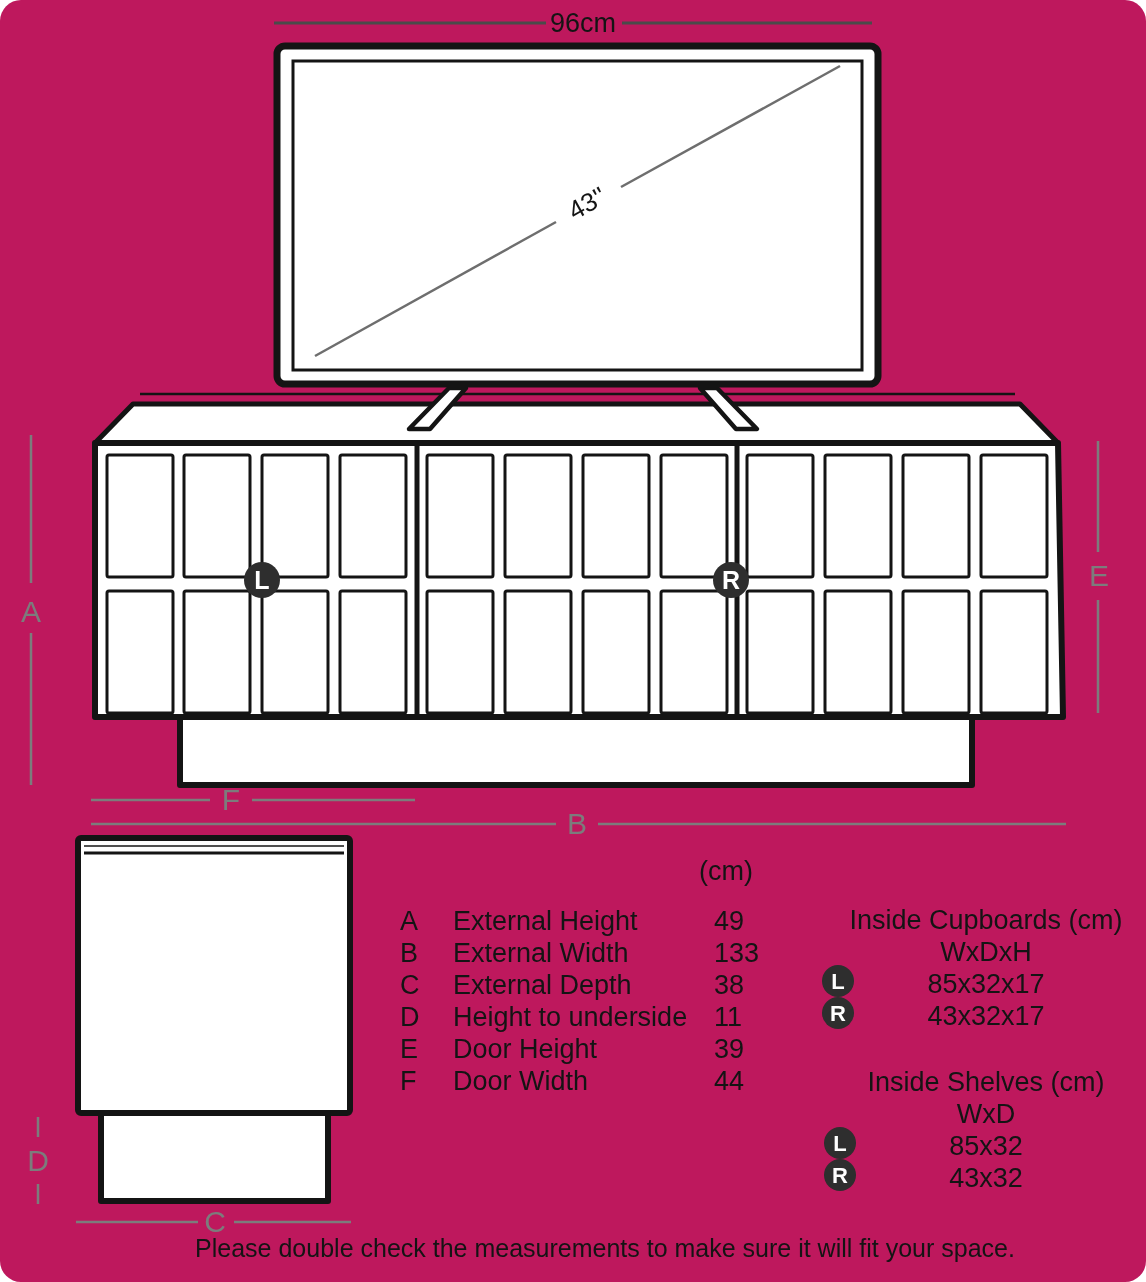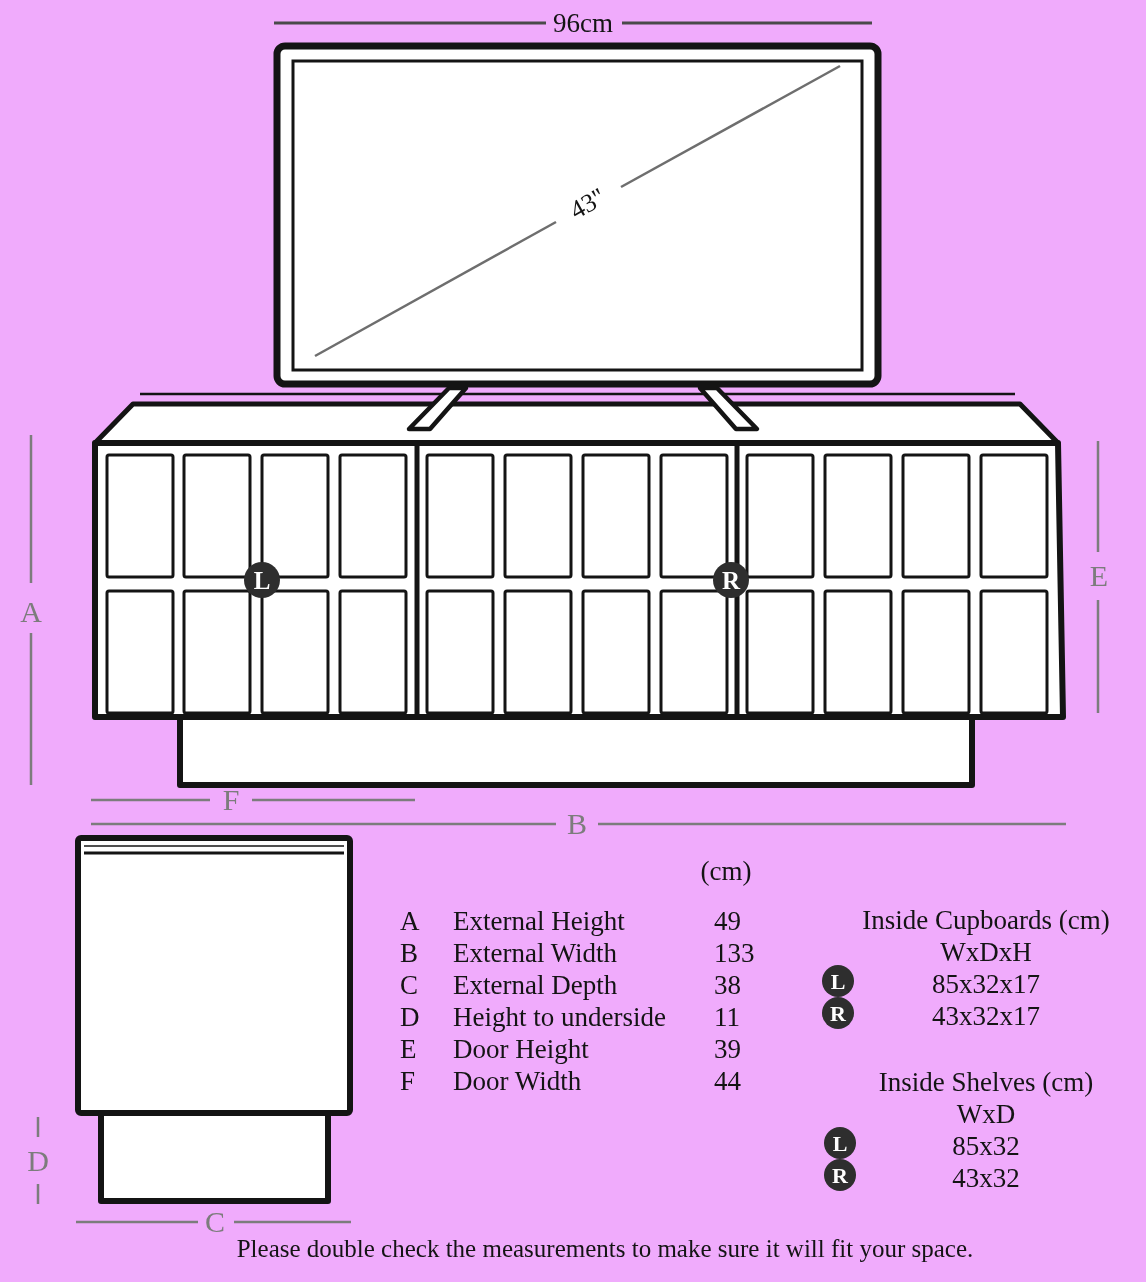--- a/index.html
+++ b/index.html
@@ -1,21 +1,22 @@
 <!DOCTYPE html>
 <html><head>
 <meta charset="utf-8">
 <style>
   html,body{margin:0;padding:0;background:#ffffff;}
   .stage{
     position:relative;
     width:1146px;height:1282px;
-    background:#f0abfc;
-    font-family:Liberation Serif, serif;
+    background:#be185d;
+    font-family:Liberation Sans, sans-serif;
     overflow:hidden;
+    border-radius:21px;
   }
   svg{display:block;}
   .ink-stroke{stroke:#141414;fill:none;}
   .white-fill{fill:#ffffff;}
   .dim-line{stroke:#7c7c7c;stroke-width:2.5;fill:none;}
   .tv-dim-line{stroke:#4a4a4a;stroke-width:3;fill:none;}
   .diag-line{stroke:#6e6e6e;stroke-width:2.5;fill:none;}
   text{fill:#141414;}
   .dim-letter{font-size:30px;fill:#7c7c7c;}
   .tv-size{font-size:27px;fill:#141414;}

